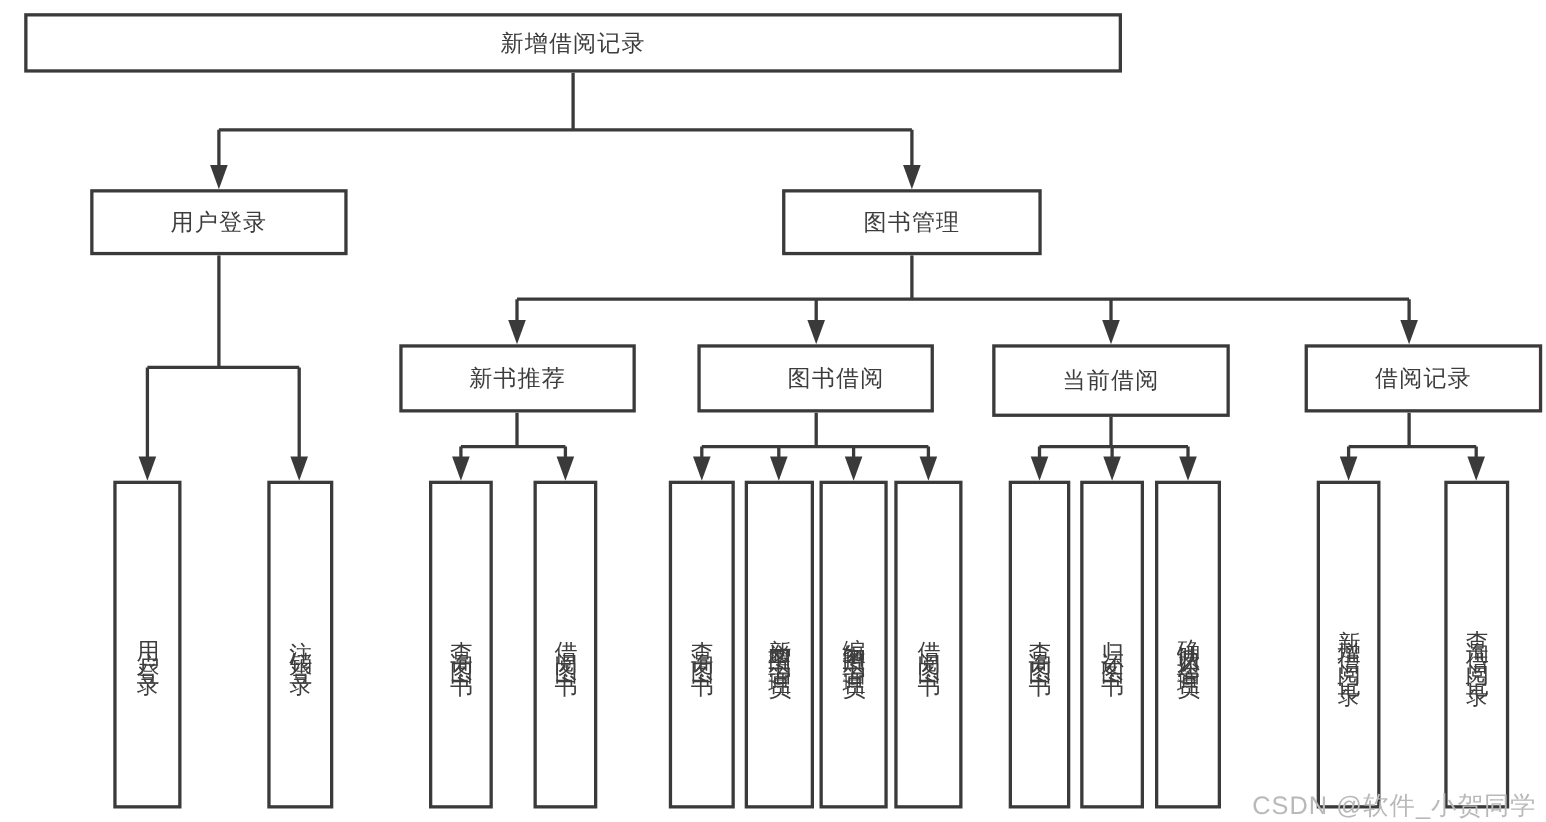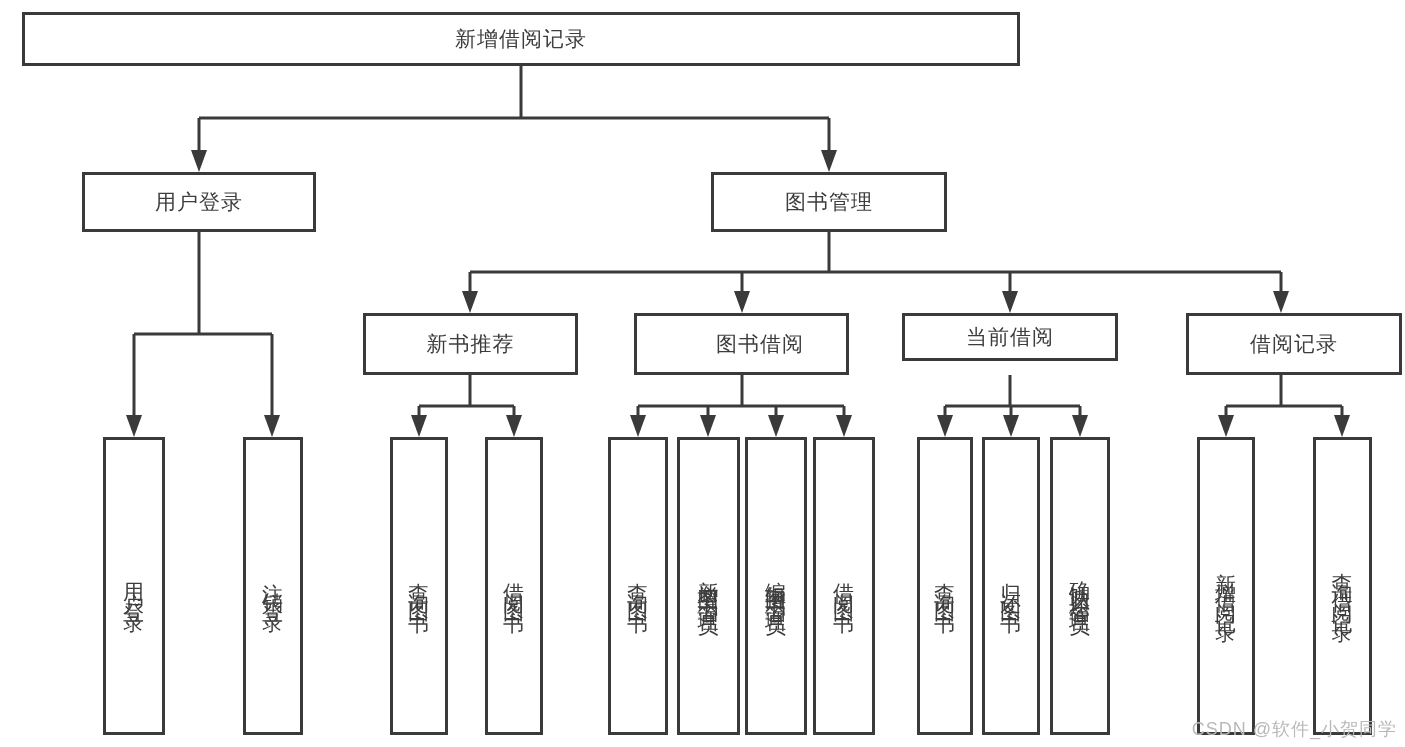--- a/index.html
+++ b/index.html
@@ -41,41 +41,41 @@
     color: #3d3d3d;
   }
   .leaf.long .vtext { letter-spacing: 5px; }
 
   
   #root          { left: 22px;   top: 12px;  width: 998px; height: 54px; }
   #n-user-login  { left: 82px;   top: 172px; width: 234px; height: 60px; }
   #n-book-mgmt   { left: 711px;  top: 172px; width: 236px; height: 60px; }
   #n-new-book    { left: 363px;  top: 313px; width: 215px; height: 62px; }
   #n-book-borrow { left: 634px;  top: 313px; width: 215px; height: 62px; padding-left: 37px; }
-  #n-current     { left: 902px;  top: 313px; width: 216px; height: 48px; }
+  #n-current     { left: 902px;  top: 313px; width: 216px; height: 66px; }
   #n-record      { left: 1173px; top: 313px; width: 216px; height: 62px; margin-left: 13px; }
 
   #lf-login      { left: 103px;  width: 62px; }
   #lf-logout     { left: 243px;  width: 60px; }
   #lf-nb-query   { left: 390px;  width: 58px; }
   #lf-nb-borrow  { left: 485px;  width: 58px; }
   #lf-bb-query   { left: 608px;  width: 60px; }
   #lf-bb-add     { left: 677px;  width: 63px; }
   #lf-bb-edit    { left: 745px;  width: 62px; }
   #lf-bb-borrow  { left: 813px;  width: 62px; }
   #lf-cb-query   { left: 917px;  width: 56px; }
   #lf-cb-return  { left: 982px;  width: 58px; }
   #lf-cb-confirm { left: 1050px; width: 60px; }
   #lf-br-add     { left: 1197px; width: 58px; }
   #lf-br-query   { left: 1313px; width: 59px; }
 
   .watermark {
     position: absolute;
     right: 8px; top: 717px;
-    font-size: 18px;
+    font-size: 23px;
     color: #b9b9b9;
     letter-spacing: 1px;
     z-index: 5;
     white-space: nowrap;
   }
 </style>
 </head>
 <body>
 
 <div class="canvas">

